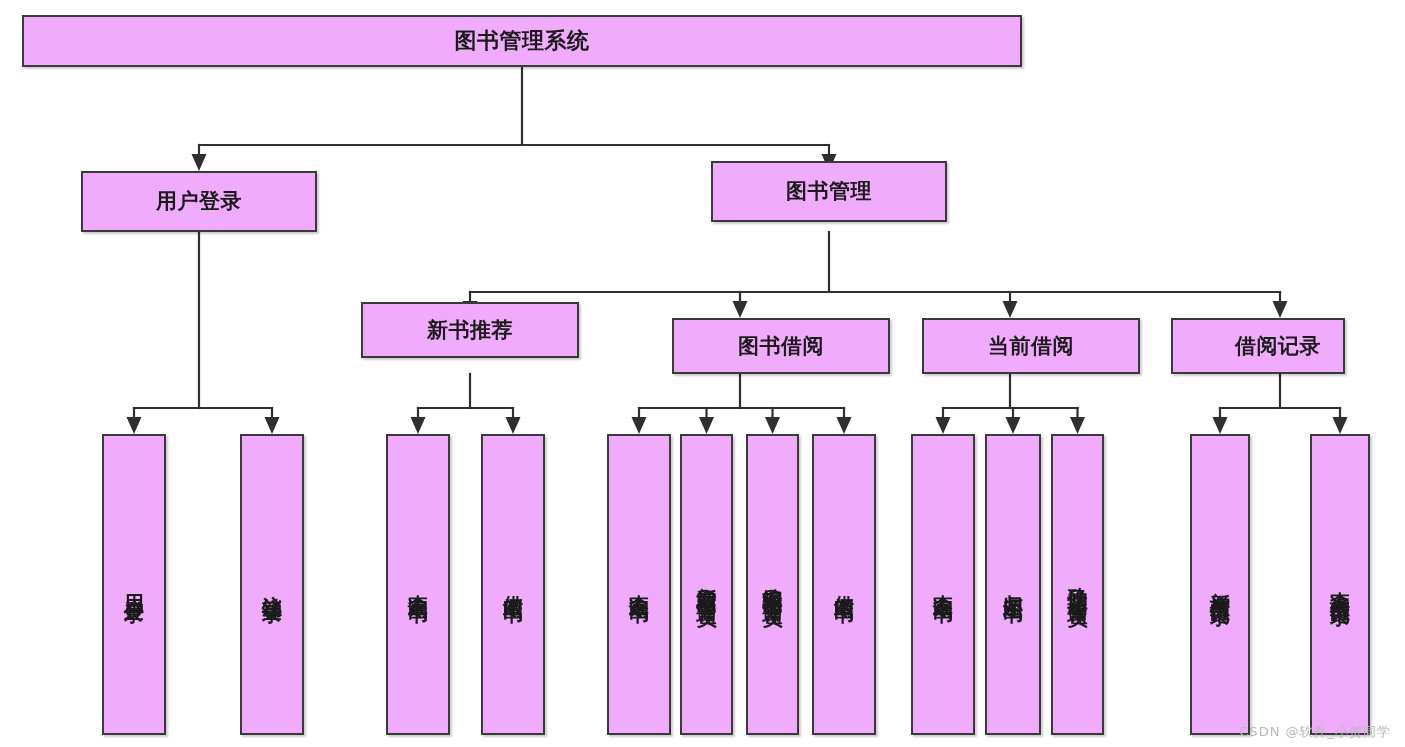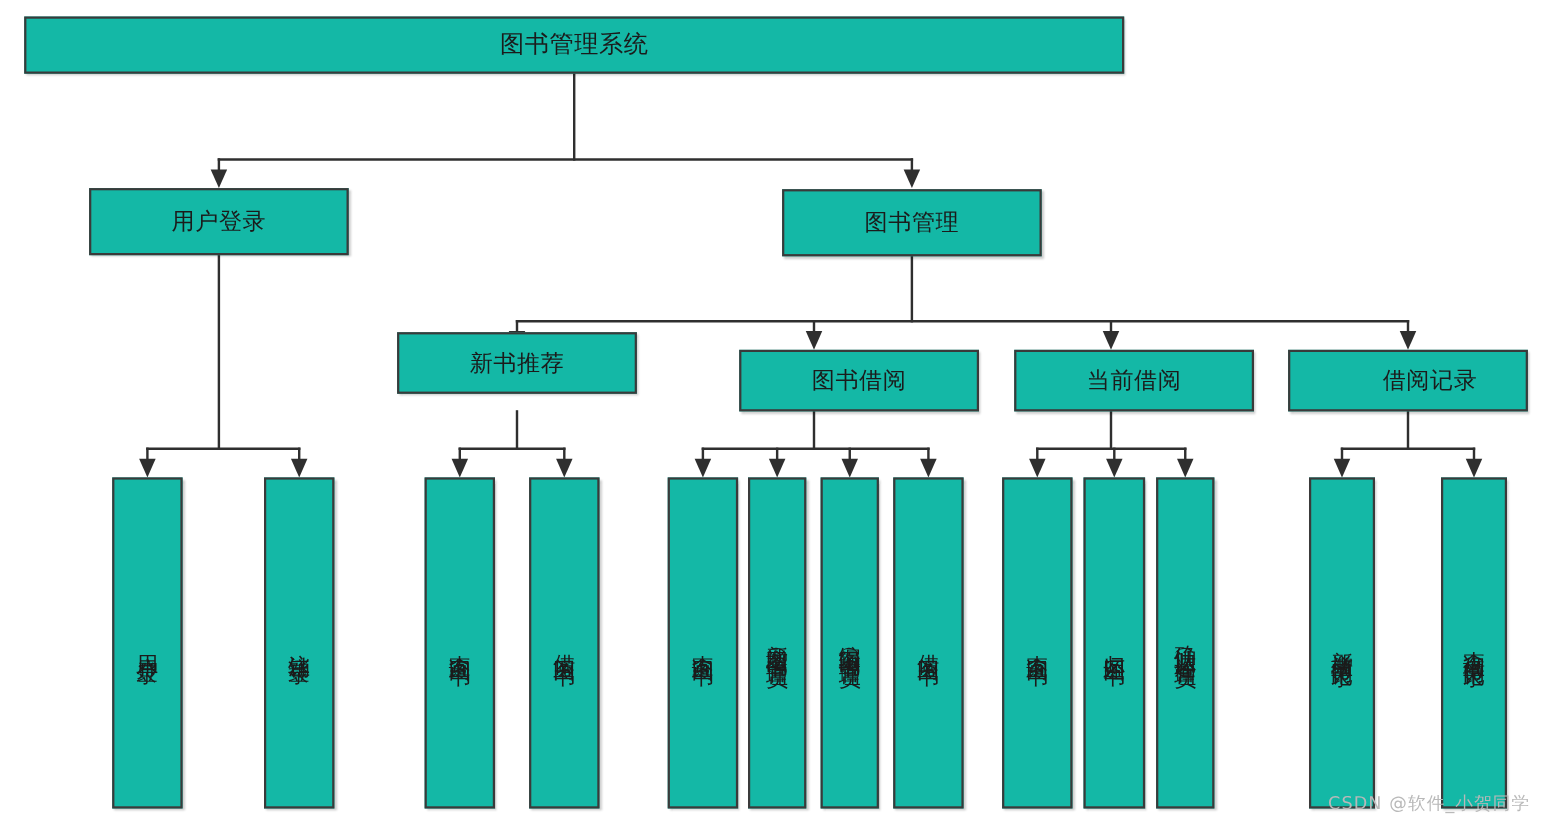--- a/index.html
+++ b/index.html
@@ -17,26 +17,27 @@
   #diagram-root {
     position: absolute;
     left: 0;
     top: 0;
     width: 1405px;
     height: 747px;
   }
   .node-box {
     position: absolute;
     box-sizing: border-box;
-    background: #14b8a6;
+    background: #f0abfc;
     border: 2.5px solid #3a3a3a;
     box-shadow: 2px 2px 2px rgba(0,0,0,0.20);
     display: flex;
     align-items: center;
     justify-content: center;
+    font-weight: bold;
   }
   .node-label {
     color: #1b1b1b;
     font-size: 21px;
     line-height: 1.24;
     letter-spacing: 0.5px;
     text-align: center;
     white-space: nowrap;
   }
   .node-box.vertical .node-label {
@@ -58,21 +59,21 @@
     stroke: #2f2f2f;
     stroke-width: 2.2;
     fill: none;
     stroke-linecap: square;
   }
   .conn-arrow { fill: #2f2f2f; stroke: none; }
   #watermark {
     position: absolute;
     right: 14px;
     bottom: 6px;
-    font-size: 16px;
+    font-size: 13px;
     color: #b9b9b9;
     letter-spacing: 1px;
     white-space: nowrap;
     font-family: "DejaVu Sans", "Liberation Sans", sans-serif;
   }
 </style>
 </head>
 <body>
 
 <div id="diagram-root">
@@ -130,33 +131,33 @@
       <line x1="1340" y1="408" x2="1340" y2="417" class="conn-line"></line>
       <polygon points="1332.5,417 1347.5,417 1340,434" class="conn-arrow"></polygon>
     </svg>
   <div id="node-layer">
       <div class="node-box root" style="left: 22px; top: 15px; width: 1000px; height: 52px;">
         <span class="node-label">图书管理系统</span>
       </div>
       <div class="node-box" style="left: 81px; top: 171px; width: 236px; height: 61px;">
         <span class="node-label">用户登录</span>
       </div>
-      <div class="node-box" style="left: 711px; top: 172px; width: 236px; height: 61px;">
+      <div class="node-box" style="left: 711px; top: 161px; width: 236px; height: 61px;">
         <span class="node-label">图书管理</span>
       </div>
       <div class="node-box" style="left: 361px; top: 302px; width: 218px; height: 56px;">
         <span class="node-label">新书推荐</span>
       </div>
       <div class="node-box" style="left: 631px; top: 318px; width: 218px; height: 56px; margin-left: 41px;">
         <span class="node-label">图书借阅</span>
       </div>
       <div class="node-box" style="left: 901px; top: 318px; width: 218px; height: 56px; margin-left: 21px;">
         <span class="node-label">当前借阅</span>
       </div>
-      <div class="node-box" style="left: 1171px; top: 318px; width: 218px; height: 56px; padding-left: 40px;">
+      <div class="node-box" style="left: 1171px; top: 318px; width: 174px; height: 56px; padding-left: 40px;">
         <span class="node-label">借阅记录</span>
       </div>
       <div class="node-box vertical" style="left: 102px; top: 434px; width: 64px; height: 301px;">
         <span class="node-label">用户登录</span>
       </div>
       <div class="node-box vertical" style="left: 240px; top: 434px; width: 64px; height: 301px;">
         <span class="node-label">注销登录</span>
       </div>
       <div class="node-box vertical" style="left: 386px; top: 434px; width: 64px; height: 301px;">
         <span class="node-label">查询图书</span>

